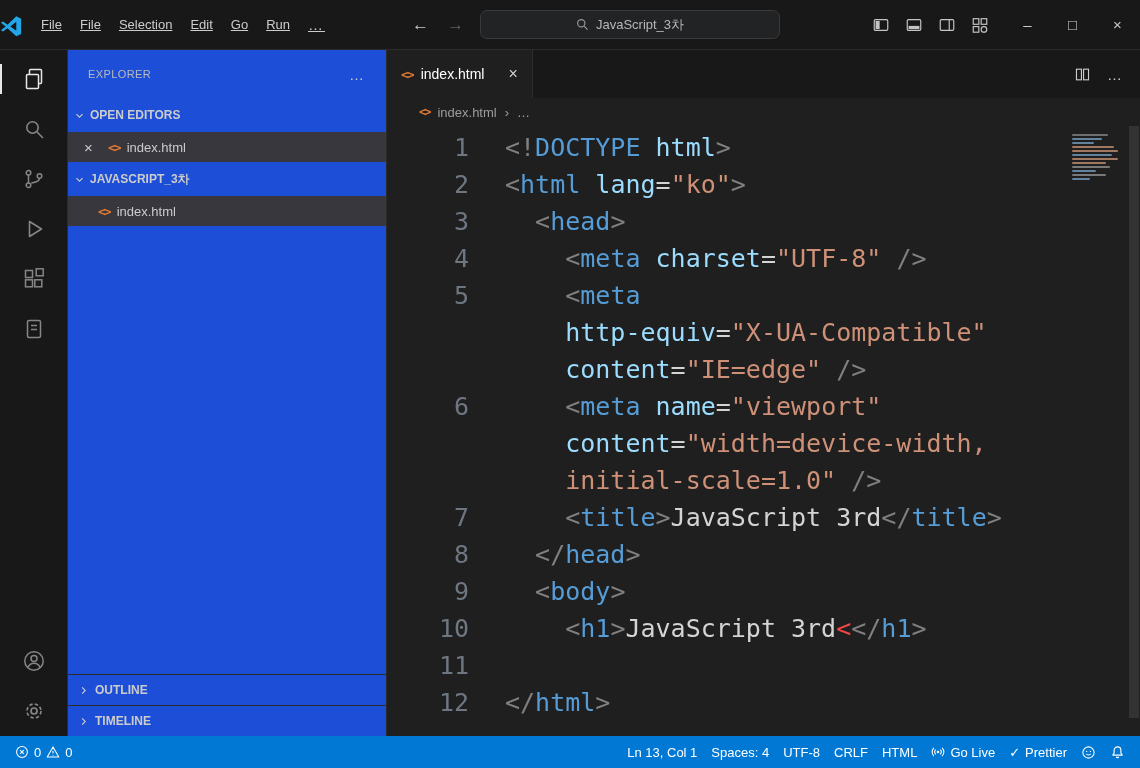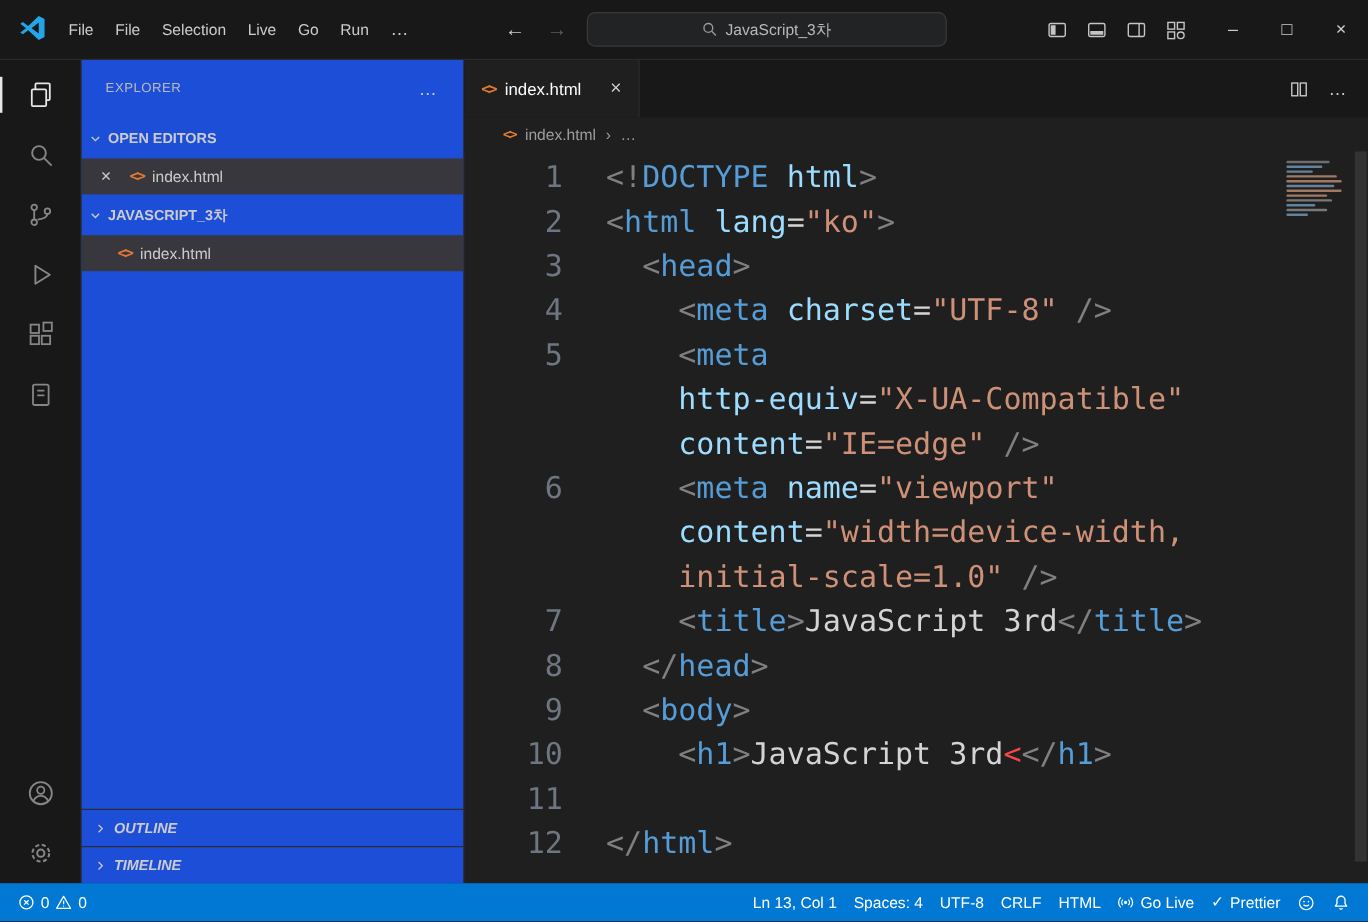--- a/index.html
+++ b/index.html
@@ -5,21 +5,21 @@
   * { margin:0; padding:0; box-sizing:border-box; }
   html,body { background:#000; }
   body { width:1140px; height:768px; overflow:hidden;
          font-family:"Liberation Sans","DejaVu Sans",sans-serif; color:#cccccc; }
   svg { display:block; }
 
   .window { width:1140px; height:768px; display:flex; flex-direction:column; background:#1f1f1f; }
 
   
   .titlebar { height:50px; flex:0 0 auto; background:#181818; display:flex; align-items:center; border-bottom:1px solid #2b2b2b; }
-  .tb-left { display:flex; align-items:flex-start; padding-left:16px; }
+  .tb-left { display:flex; align-items:flex-end; padding-left:0;text-decoration:underline; }
   .logo { margin-right:10px; }
   .menus { display:flex; align-items:center; }
   .menu-item { padding:4px 9px; font-size:13px; border-radius:5px; white-space:nowrap; }
   .tb-center { flex:1; display:flex; align-items:center; justify-content:center; gap:14px; }
   .nav-arrow { font-size:17px; color:#cccccc; padding:0 2px; }
   .nav-arrow.disabled { color:#5d5d5d; }
   .search-box { width:300px; height:29px; background:#222325; border:1px solid #3a3a3a; border-radius:7px;
                 display:flex; align-items:center; justify-content:center; gap:7px; color:#b8b8b8; font-size:13px; }
   .tb-right { display:flex; align-items:center; height:100%; }
   .layout-btns { display:flex; align-items:center; gap:15px; padding:0 16px; color:#c5c5c5; }
@@ -41,21 +41,21 @@
   .sidebar-title { font-size:11px; letter-spacing:.4px; color:#bbbbbb; flex:1; }
   .sidebar-more { color:#cccccc; font-size:15px; letter-spacing:2px; }
   .sb-section { height:34px; display:flex; align-items:center; gap:5px; padding:0 6px; font-weight:700; font-size:12px; color:#cccccc; }
   .sb-file { height:30px; display:flex; align-items:center; gap:7px; color:#cccccc; }
   .sb-file.selected { background:#37373d; }
   .sb-file.oe { padding-left:40px; position:relative; }
   .sb-file.ws { padding-left:30px; }
   .oe-close { position:absolute; left:16px; font-size:15px; color:#cccccc; }
   .html-ic { color:#e37933; font-family:"DejaVu Sans Mono",monospace; font-size:13px; font-weight:bold; letter-spacing:-2px; }
   .sb-bottom-wrap { margin-top:auto; }
-  .sb-bottom { height:31px; border-top:1px solid #2b2b2b; display:flex; align-items:center; gap:6px; padding:0 10px; font-weight:700; font-size:12px; color:#cccccc;font-style:italic; }
+  .sb-bottom { height:31px; border-top:1px solid #2b2b2b; display:flex; align-items:center; gap:6px; padding:0 10px; font-weight:700; font-size:12px; color:#cccccc; }
   .chev { color:#cccccc; }
 
   
   .editor { flex:1; min-width:0; display:flex; flex-direction:column; background:#1f1f1f; }
   .tabbar { height:48px; flex:0 0 auto; background:#181818; display:flex; align-items:stretch; }
   .tab { display:flex; align-items:center; gap:8px; padding:0 14px; background:#1f1f1f; color:#ffffff; font-size:14px; border-right:1px solid #2b2b2b; }
   .tab-close { margin-left:16px; font-size:16px; color:#d0d0d0; }
   .tab-actions { margin-left:auto; display:flex; align-items:center; gap:16px; padding-right:16px; color:#cccccc; }
   .more-dots { font-size:15px; letter-spacing:2px; }
   .breadcrumb { height:28px; flex:0 0 auto; display:flex; align-items:center; gap:8px; padding-left:32px; color:#9d9d9d; font-size:13px; background:#1f1f1f; }
@@ -86,21 +86,21 @@
     <div class="tb-left">
       <span class="logo">
         <svg width="22" height="22" viewBox="0 0 100 100">
             <path fill="#23a6e8" d="M74 6 L34 44 L14 29 L4 35 L26 52 L4 69 L14 75 L34 60 L74 97 L96 86 L96 17 Z M74 31 L74 72 L47 52 Z"></path>
           </svg>
       </span>
       <div class="menus">
         <span class="menu-item">File</span>
         <span class="menu-item">File</span>
         <span class="menu-item">Selection</span>
-        <span class="menu-item">Live</span>
+        <span class="menu-item">Edit</span>
         <span class="menu-item">Go</span>
         <span class="menu-item">Run</span>
         <span class="menu-item more-dots">…</span>
       </div>
     </div>
     <div class="tb-center">
       <span class="nav-arrow">←</span>
       <span class="nav-arrow disabled">→</span>
       <div class="search-box">
         <span>

